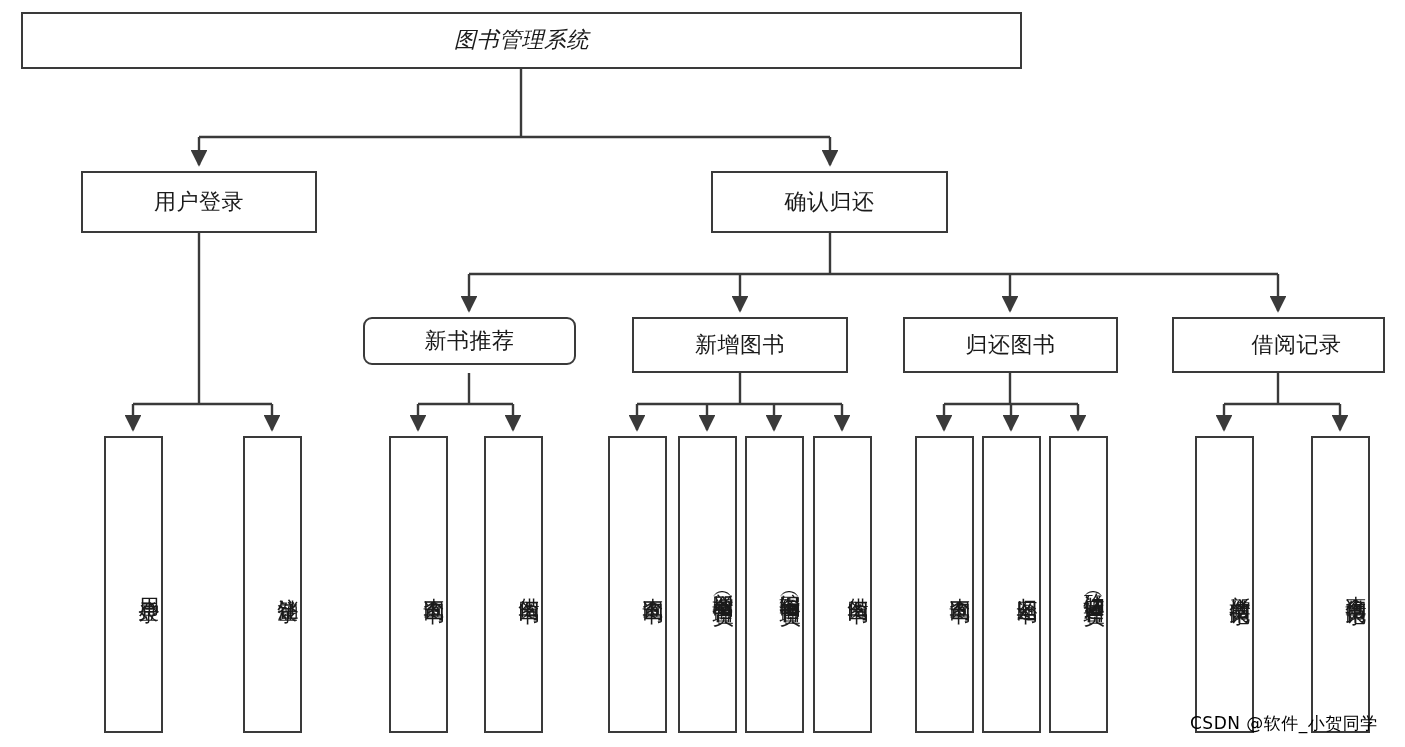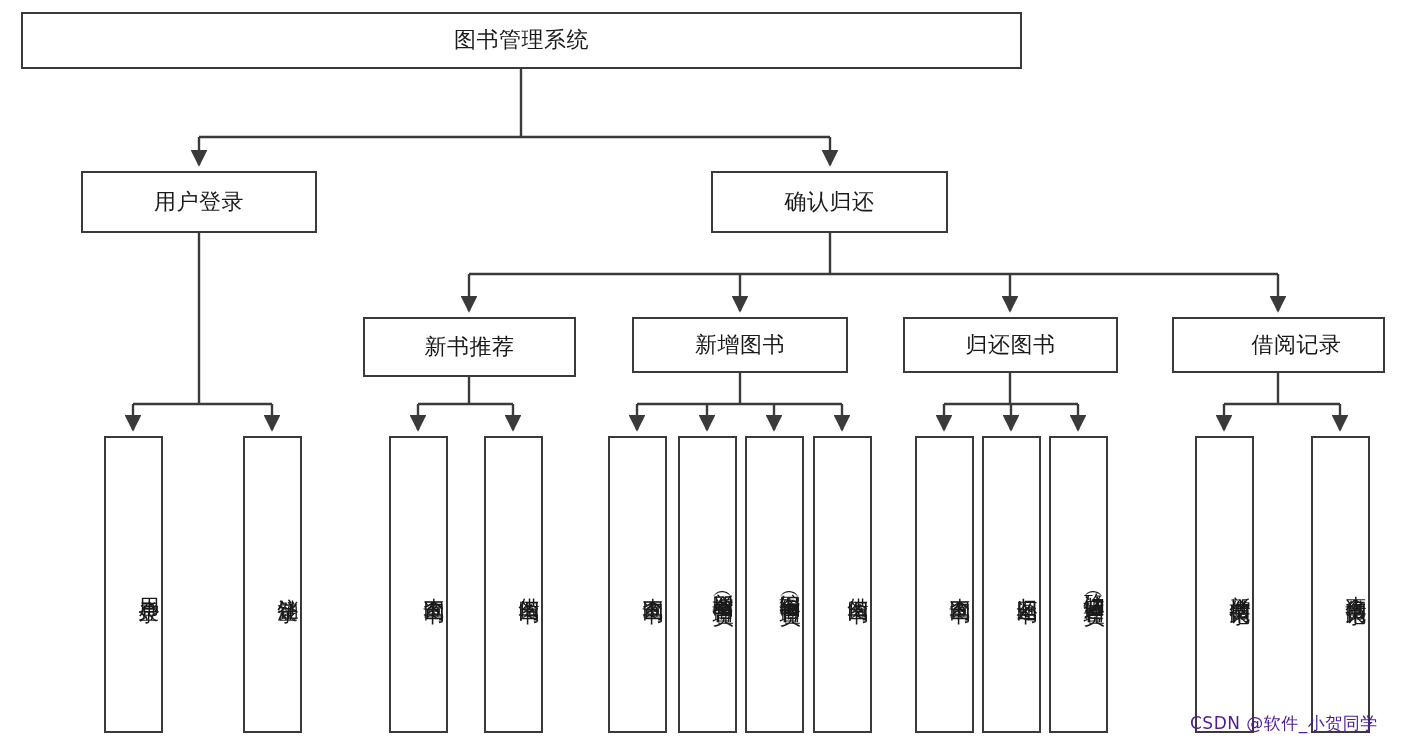--- a/index.html
+++ b/index.html
@@ -53,21 +53,21 @@
   .node-v > span {
     writing-mode: vertical-rl;
     text-orientation: upright;
     display: block;
   }
   .watermark {
     position: absolute;
     left: 1190px;
     top: 712px;
     font-size: 17px;
-    color: #4c1d95;
+    color: #000000;
     letter-spacing: 0.5px;
     white-space: nowrap;
     user-select: none;
   }
 </style>
 </head>
 <body>
 
 <div id="canvas">
 
@@ -114,32 +114,32 @@
       <path d="M 1011 404 L 1011 430" marker-end="url(#arrow)"></path>
       <path d="M 1078 404 L 1078 430" marker-end="url(#arrow)"></path>
 
       <path d="M 1278 373 L 1278 404"></path>
       <path d="M 1224 404 L 1340 404"></path>
       <path d="M 1224 404 L 1224 430" marker-end="url(#arrow)"></path>
       <path d="M 1340 404 L 1340 430" marker-end="url(#arrow)"></path>
     </g>
   </svg>
 
-  <div class="node node-h" style="left:21px; top:12px; width:1001px; height:57px;">
+  <div class="node node-h" style="left:21px; top:12px; width:1001px; height:57px;font-style:italic;">
     <span>图书管理系统</span>
   </div>
 
   <div class="node node-h" style="left:81px; top:171px; width:236px; height:62px;">
     <span>用户登录</span>
   </div>
   <div class="node node-h" style="left:711px; top:171px; width:237px; height:62px;">
     <span>确认归还</span>
   </div>
 
-  <div class="node node-h" style="left:363px; top:317px; width:213px; height:60px;">
+  <div class="node node-h" style="left:363px; top:317px; width:213px; height:48px;border-radius:9px;">
     <span>新书推荐</span>
   </div>
   <div class="node node-h" style="left:632px; top:317px; width:216px; height:56px;">
     <span>新增图书</span>
   </div>
   <div class="node node-h" style="left:903px; top:317px; width:215px; height:56px;">
     <span>归还图书</span>
   </div>
   <div class="node node-h" style="left:1172px; top:317px; width:213px; height:56px;padding-left:36px;">
     <span>借阅记录</span>

